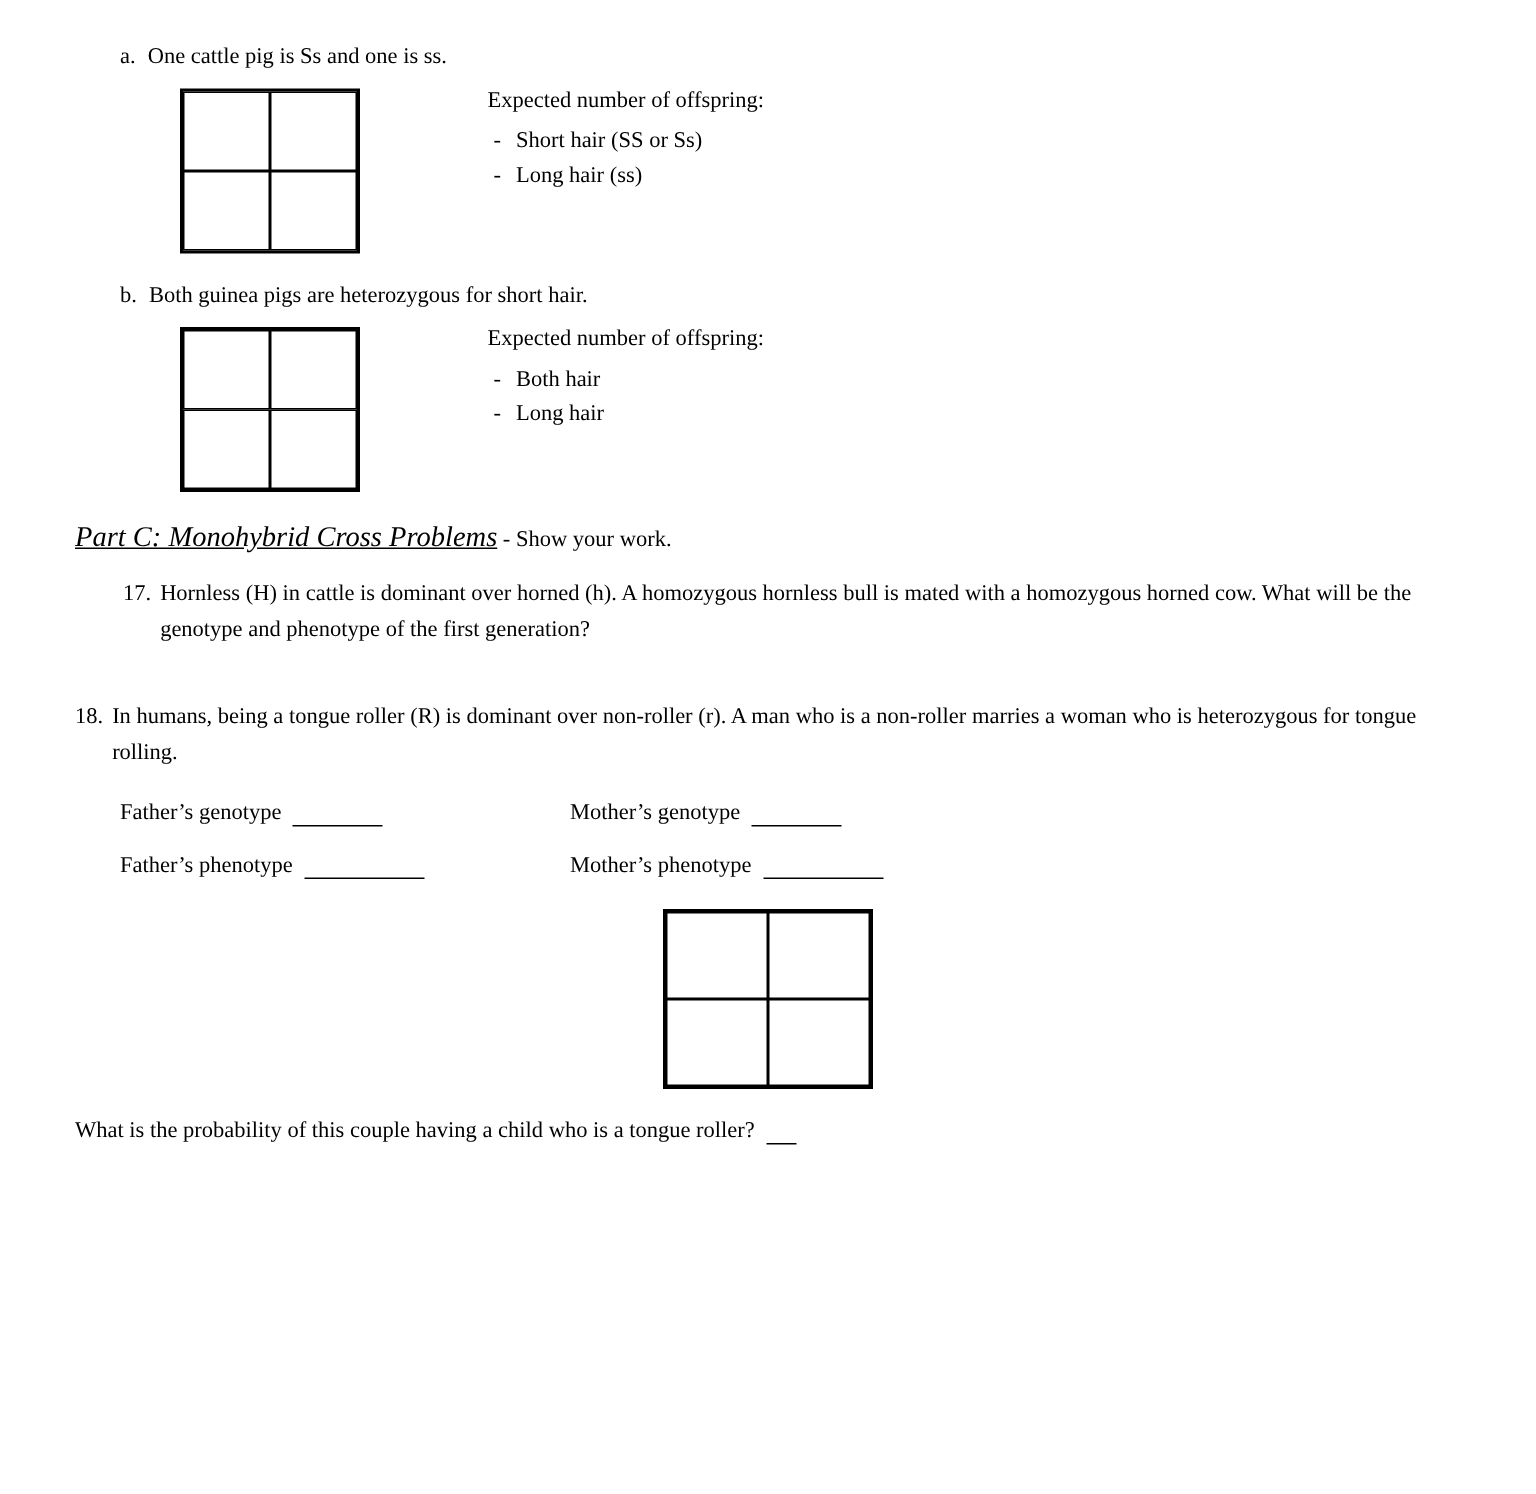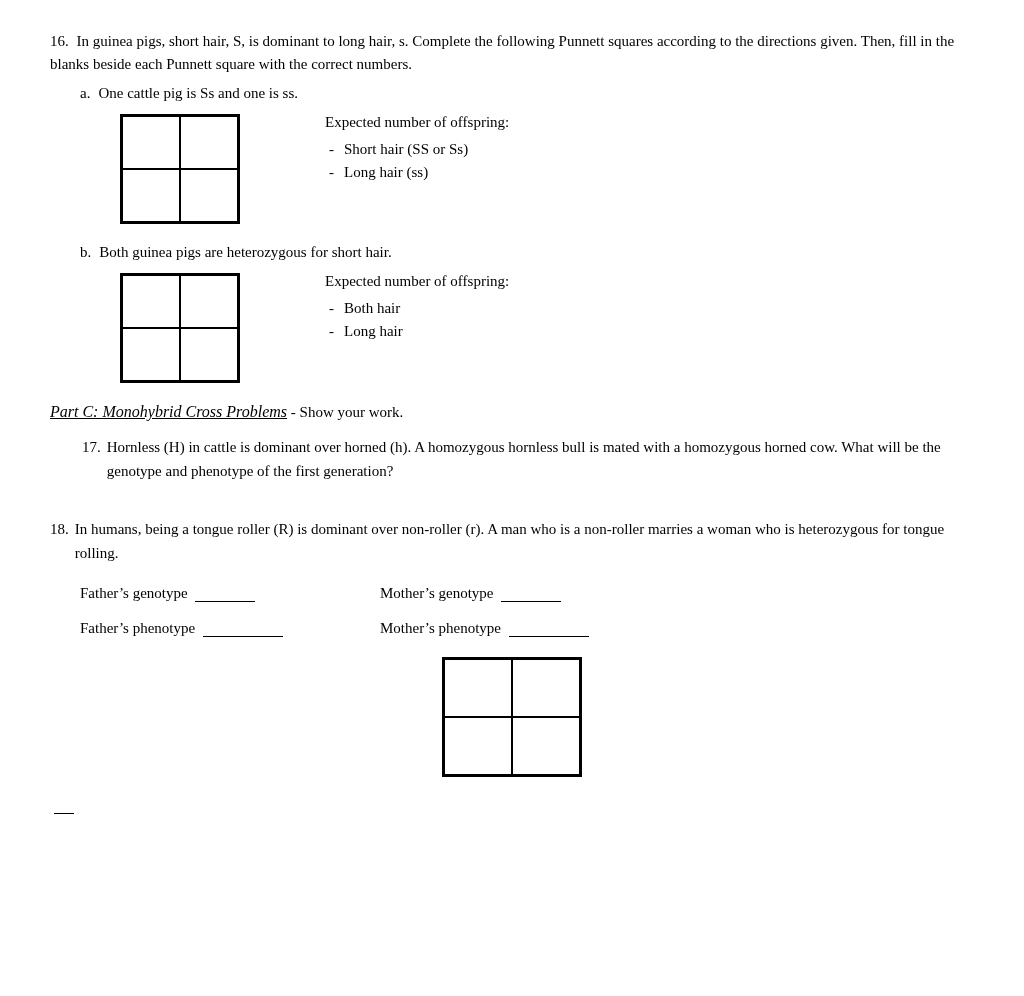--- a/index.html
+++ b/index.html
@@ -67,21 +67,21 @@
       margin-bottom: 6px;
       font-size: 15px;
     }
     .dash {
       margin-right: 10px;
       margin-left: 4px;
     }
     .section-header {
       text-decoration: underline;
       font-style: italic;
-      font-size: 16px;
+      font-size: 19px;
       margin-bottom: 12px;
       margin-top: 8px;
     }
     .blank-line {
       display: inline-block;
       border-bottom: 1px solid #000;
       width: 80px;
       margin-left: 4px;
       vertical-align: bottom;
     }
@@ -131,24 +131,20 @@
     }
     .q17-block {
       margin-top: 8px;
       margin-left: 32px;
     }
   </style>
 </head>
 <body>
 
 <div class="question-block">
-  <div class="question-header">
-    <span>16.</span>
-    <span style="margin-left: 4px;">In guinea pigs, short hair, S, is dominant to long hair, s.  Complete the following Punnett squares according to the directions given.  Then, fill in the blanks beside each Punnett square with the  correct numbers.</span>
-  </div>
 
   <div class="sub-question">
     <div style="display: flex; align-items: baseline; margin-bottom: 10px;">
       <span class="sub-label">a.</span>
       <span>One cattle pig is Ss  and one is ss.</span>
     </div>
     <div class="punnett-area">
       <div class="punnett-square">
         <div class="punnett-cell"></div>
         <div class="punnett-cell"></div>
@@ -239,15 +235,16 @@
   <div class="punnett-center">
     <div class="punnett-square-lg">
       <div class="punnett-cell"></div>
       <div class="punnett-cell"></div>
       <div class="punnett-cell"></div>
       <div class="punnett-cell"></div>
     </div>
   </div>
 
   <div class="final-question">
+    <span>What is the probability of this couple having a child who is a tongue roller?</span>
     <span class="blank-line-short" style="width: 20px;"></span>
   </div>
 </div>
 
 </body></html>

